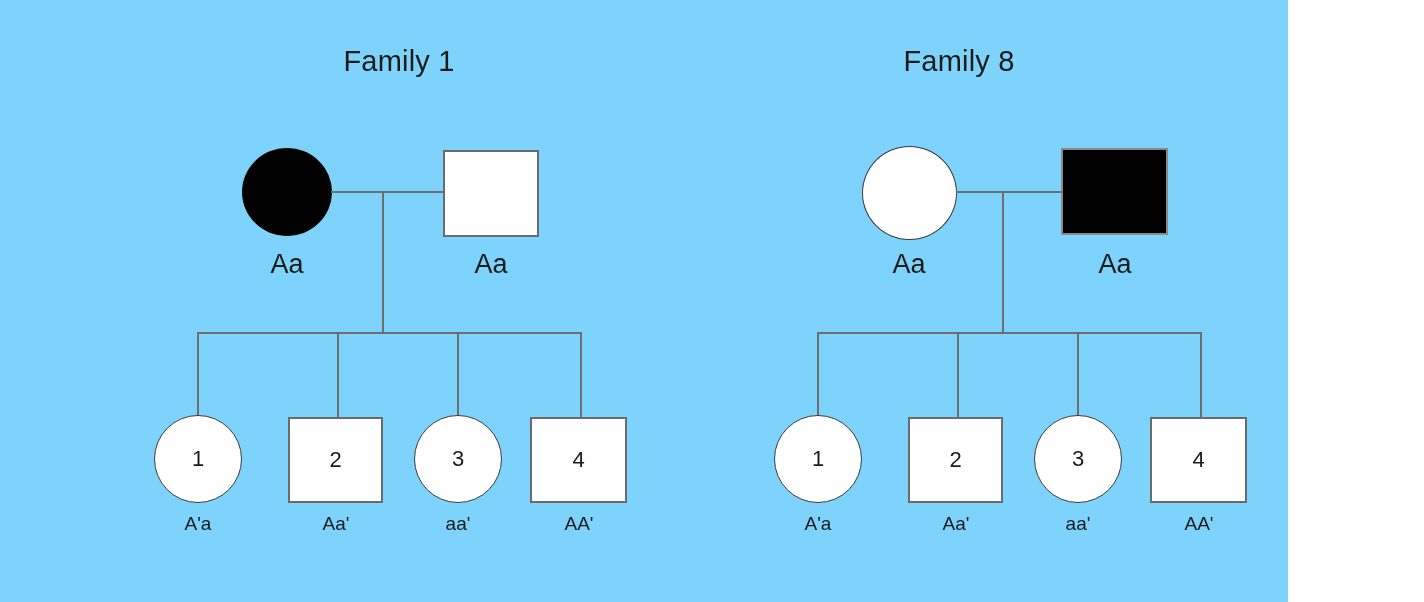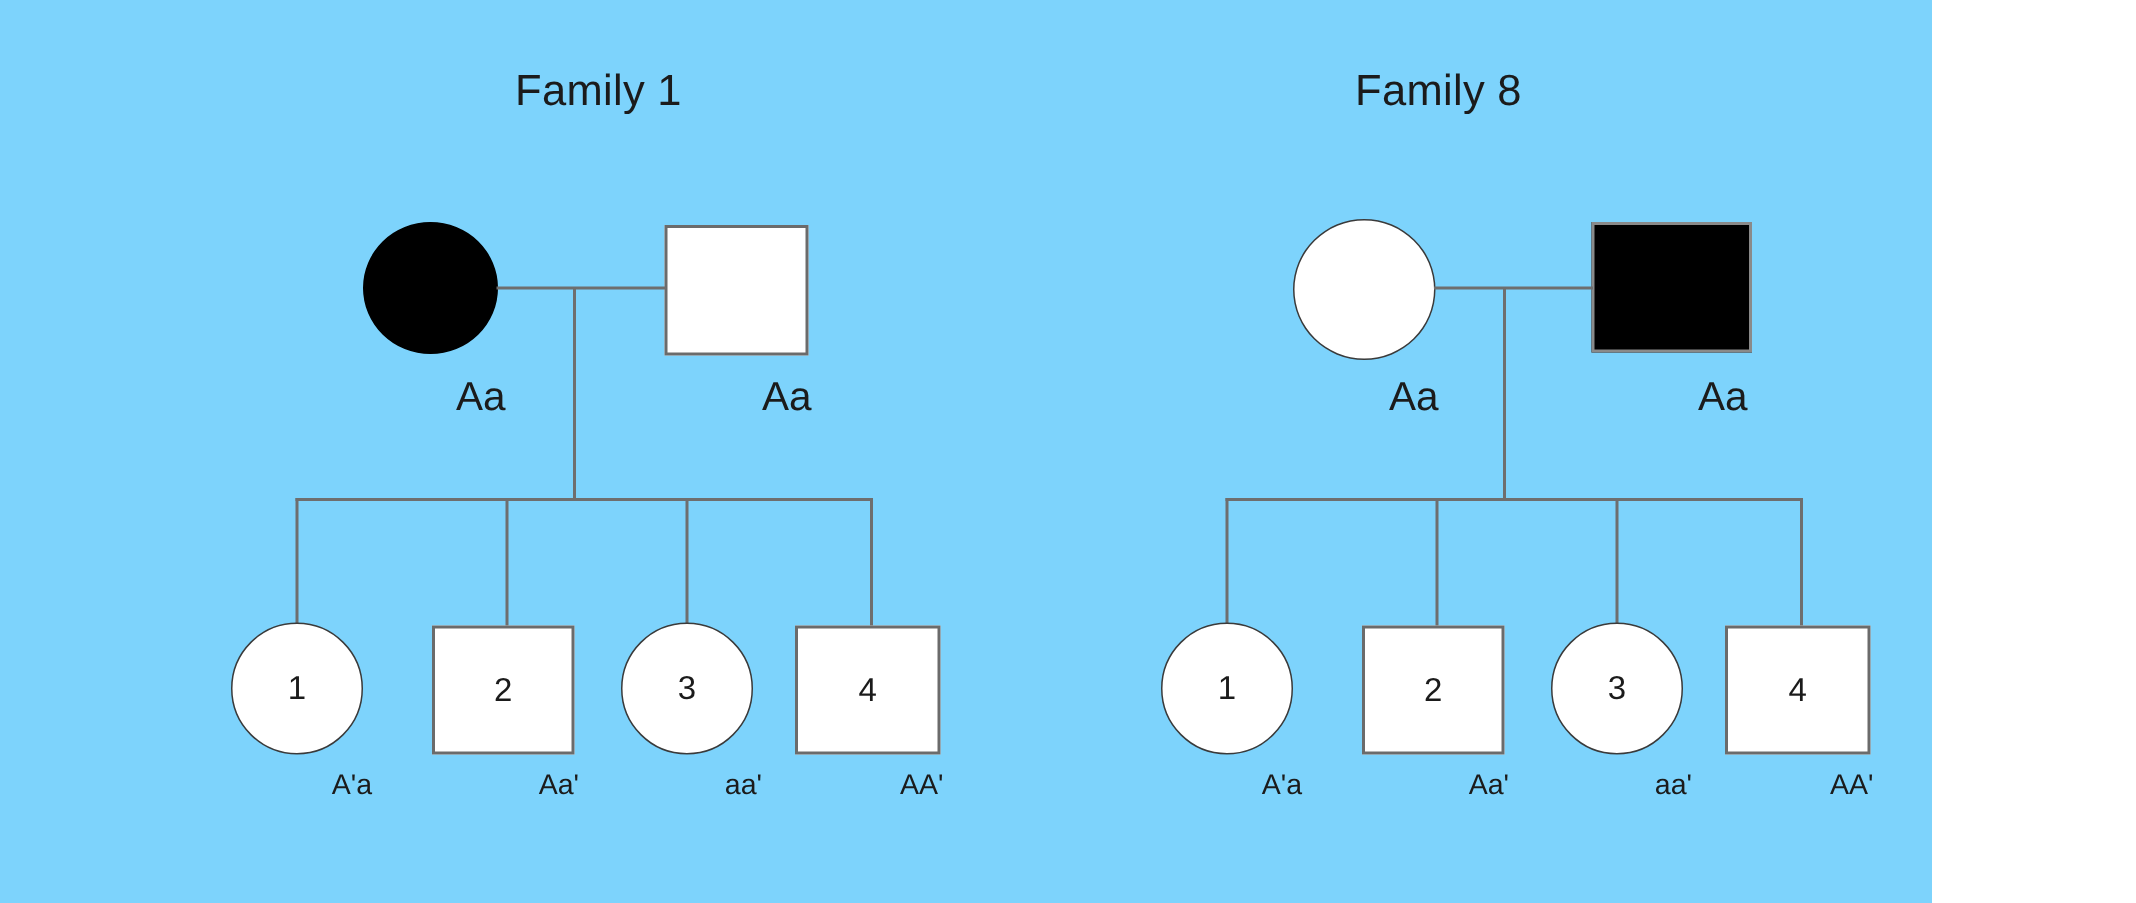--- a/index.html
+++ b/index.html
@@ -78,21 +78,21 @@
     display: flex;
     align-items: center;
     justify-content: center;
     font-size: 22px;
     color: #1b1b1b;
   }
 
   
   .genotype {
     position: absolute;
-    text-align: right;
+    text-align: center;
     white-space: nowrap;
     color: #1b1b1b;
   }
   .genotype.parent-geno {
     font-size: 27px;
     line-height: 32px;
   }
   .genotype.child-geno {
     font-size: 19px;
     line-height: 23px;

